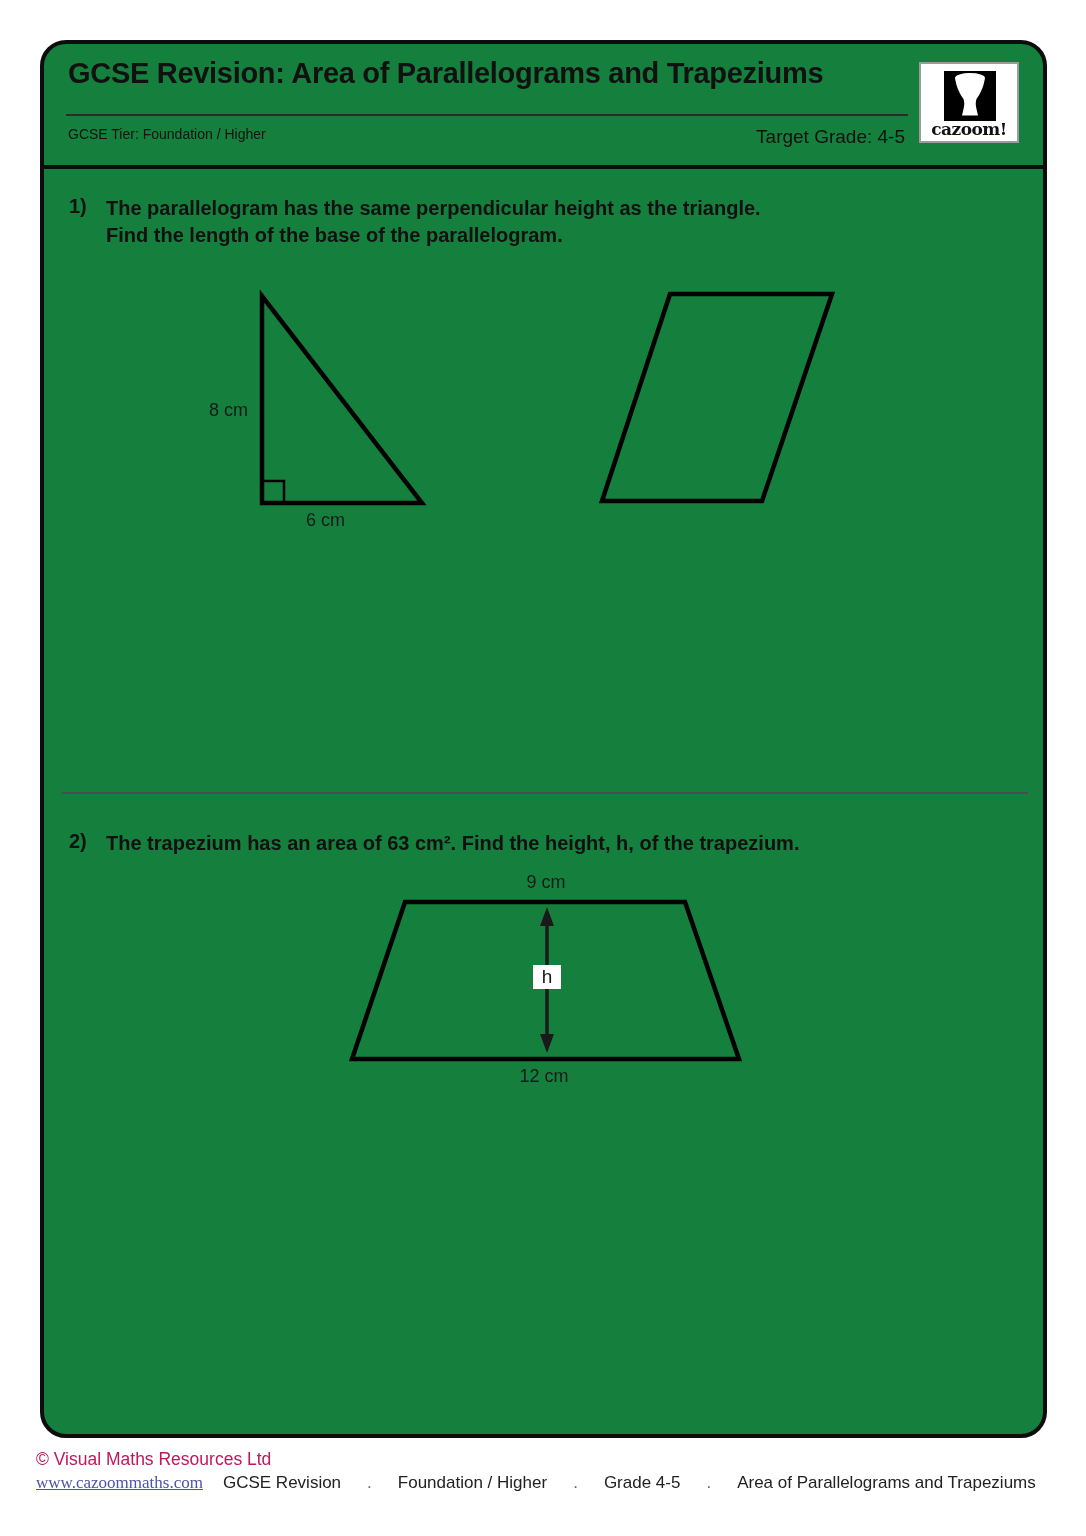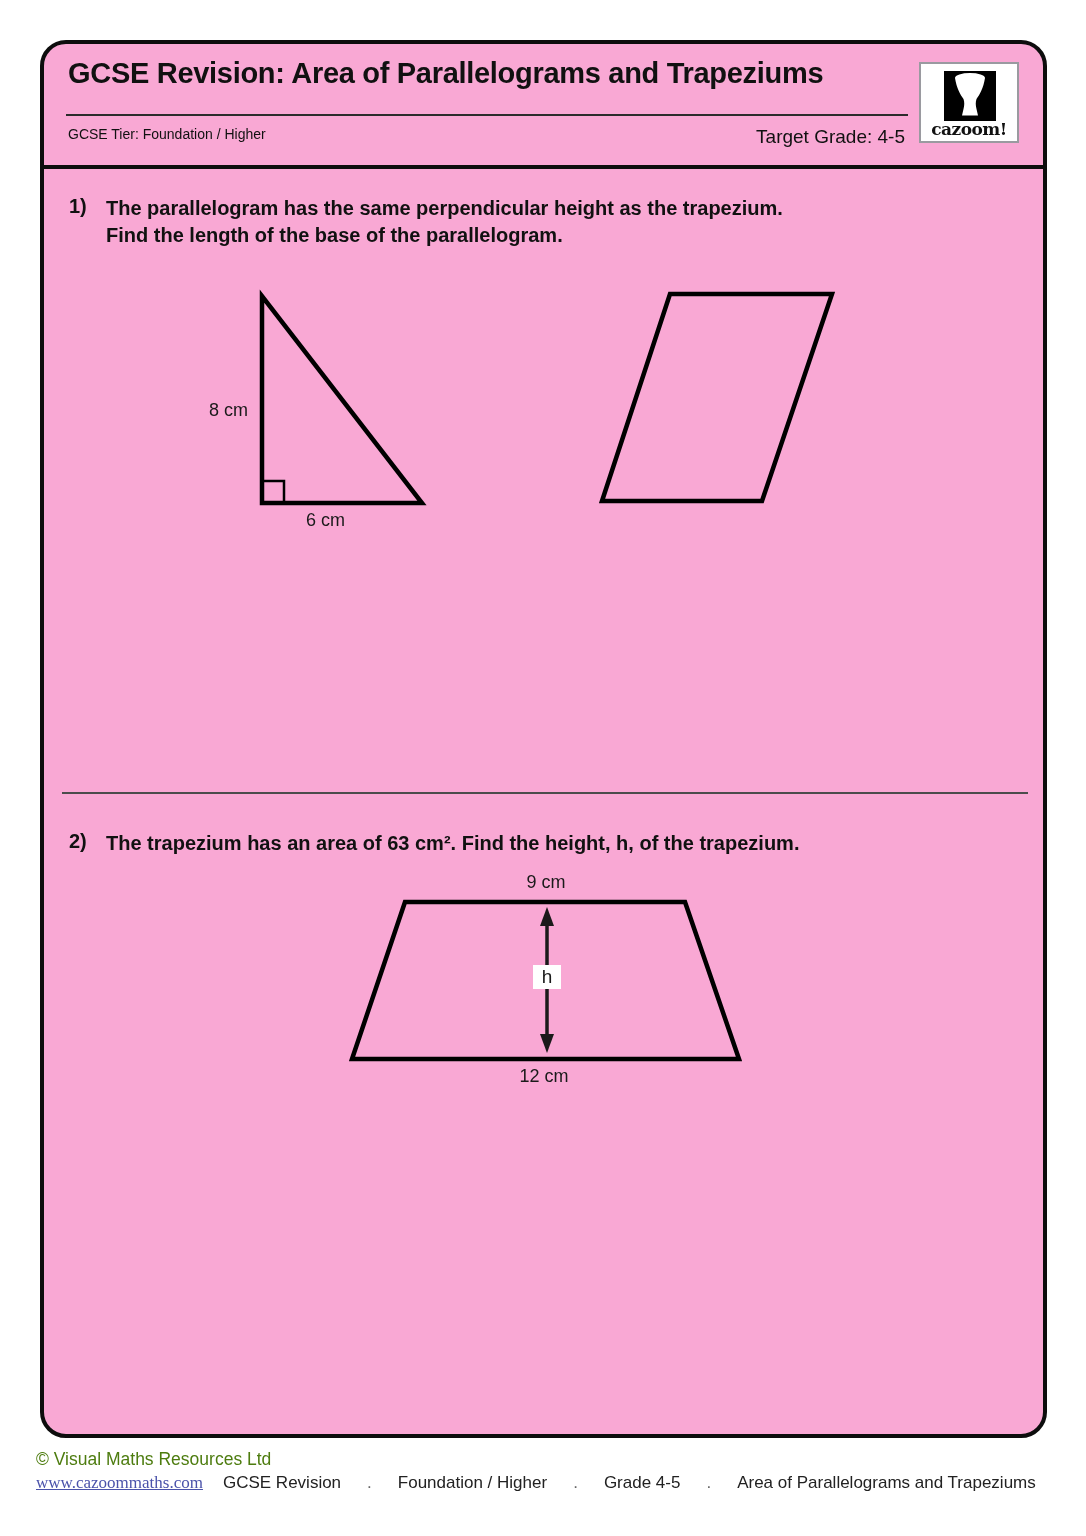--- a/index.html
+++ b/index.html
@@ -1,21 +1,21 @@
 <!DOCTYPE html>
 <html><head>
 <meta charset="utf-8">
 <style>
   * { margin:0; padding:0; box-sizing:border-box; }
   html,body { width:1086px; height:1536px; background:#ffffff; font-family:"Liberation Sans", sans-serif; color:#111; }
   body { position:relative; overflow:hidden; }
 
   .sheet {
     position:absolute; left:40px; top:40px; width:1007px; height:1398px;
-    border:4px solid #0d0d0d; border-radius:26px; background:#f9a8d4;
+    border:4px solid #0d0d0d; border-radius:26px; background:#15803d;
   }
   .sheet * { position:absolute; }
 
   .title { left:24px; top:13px; font-size:29px; font-weight:bold; letter-spacing:-0.3px; white-space:nowrap; }
   .title-rule { left:22px; top:70px; width:842px; height:2px; background:#2b2b2b; }
   .tier { left:24px; top:82px; font-size:14px; white-space:nowrap; }
   .grade { top:82px; right:138px; font-size:19px; white-space:nowrap; }
   .header-divider { left:0; right:0; top:121px; height:4px; background:#0d0d0d; }
 
   .logo { top:18px; right:24px; width:100px; height:81px; border:2px solid #9a9aa0; background:#fff;padding-left:8px; }
@@ -36,21 +36,21 @@
 
   .dim-label { font-size:18px; color:#1a1a1a; white-space:nowrap; }
   .label-8cm  { left:118px; top:356px; width:86px; text-align:right; }
   .label-6cm  { left:262px; top:466px; }
   .label-9cm  { left:458px; top:828px; width:88px; text-align:center; }
   .label-h    { left:489px; top:921px; width:28px; text-align:center; background:#fff; font-size:19px; height:24px; line-height:24px; }
   .label-12cm { left:452px; top:1022px; width:96px; text-align:center; }
 
   .mid-divider { left:18px; top:748px; width:966px; height:2px; background:#4c4c4c; }
 
-  .copyright { position:absolute; left:36px; top:1449px; font-size:17.5px; color:#4d7c0f; }
+  .copyright { position:absolute; left:36px; top:1449px; font-size:17.5px; color:#be185d; }
   .footer-line { position:absolute; left:36px; top:1473px; font-size:17px; color:#222; white-space:nowrap; display:flex; align-items:baseline; }
   .footer-link { color:#4a52aa; text-decoration:underline; margin-right:20px; cursor:pointer;font-family:Liberation Serif, serif; }
   .footer-sep { color:#666; padding:0 26px; }
 </style>
 </head>
 <body>
 
 <div class="sheet">
 
   <div class="title">GCSE Revision: Area of Parallelograms and Trapeziums</div>
@@ -70,21 +70,21 @@
           C16.5,24 12.5,17 11,7 Z"></path>
       </svg>
     </div>
     <div class="logo-text">cazoom!</div>
   </div>
 
   <div class="header-divider"></div>
 
   <div class="q-num q1-num">1)</div>
   <div class="q-text q1-text">
-    <div style="position:static">The parallelogram has the same perpendicular height as the trapezium.</div>
+    <div style="position:static">The parallelogram has the same perpendicular height as the triangle.</div>
     <div style="position:static">Find the length of the base of the parallelogram.</div>
   </div>
 
   <svg class="tri-svg" width="210" height="248" viewBox="0 0 210 248">
     <polygon points="22,8 22,215 182,215" fill="none" stroke="#000" stroke-width="4.5" stroke-linejoin="miter"></polygon>
     <path d="M22,193 H44 V215" fill="none" stroke="#000" stroke-width="2.5"></path>
   </svg>
   <div class="dim-label label-8cm">8 cm</div>
   <div class="dim-label label-6cm">6 cm</div>
 

